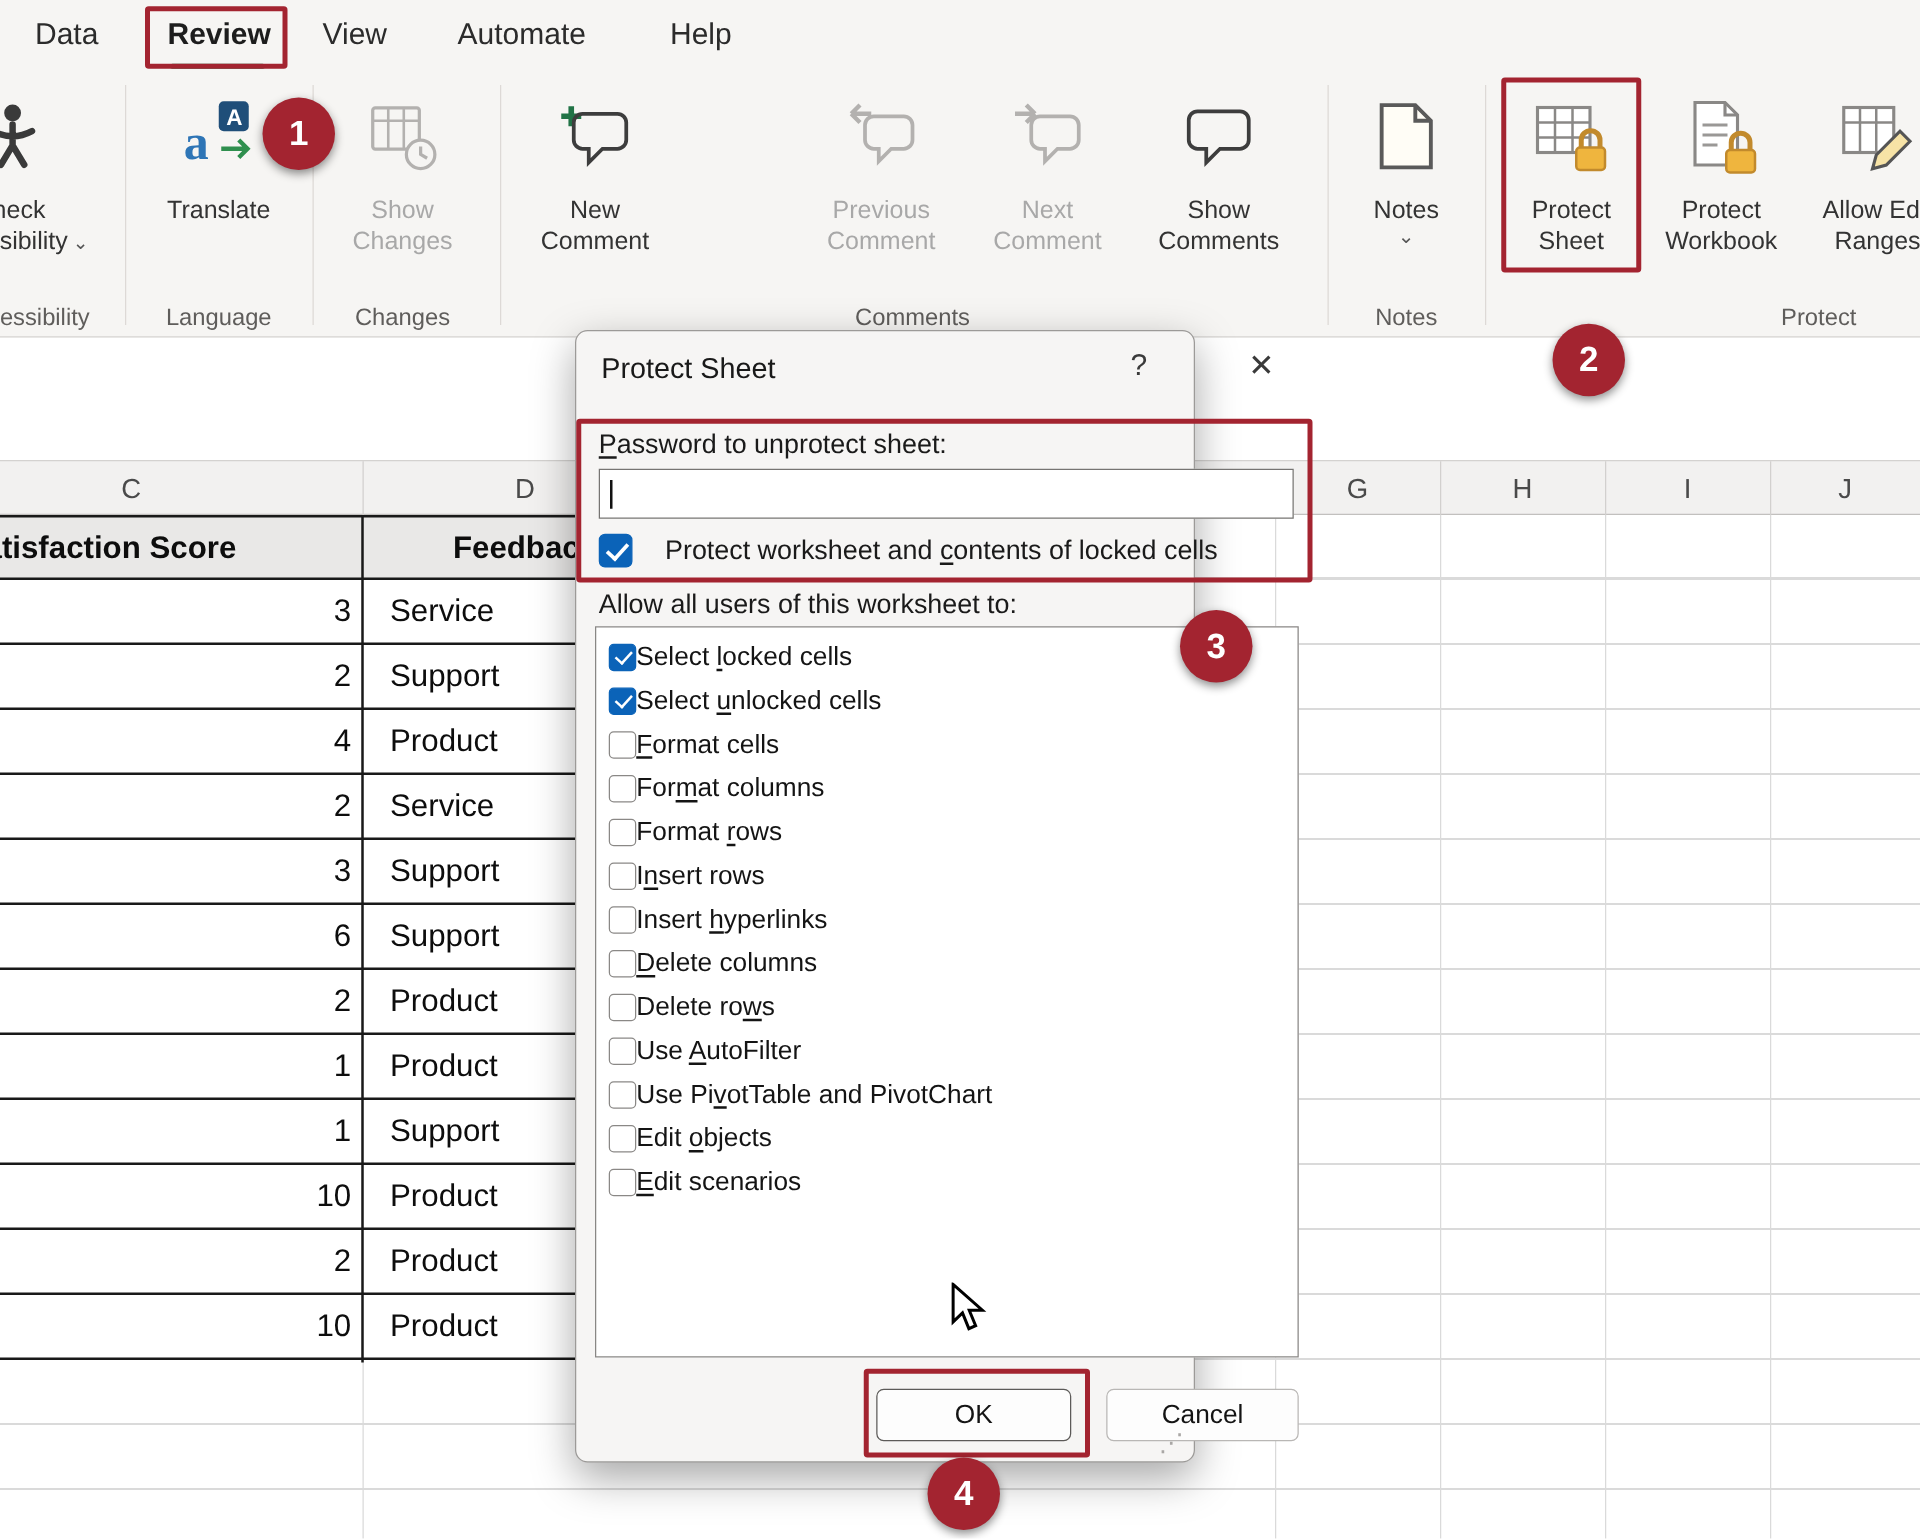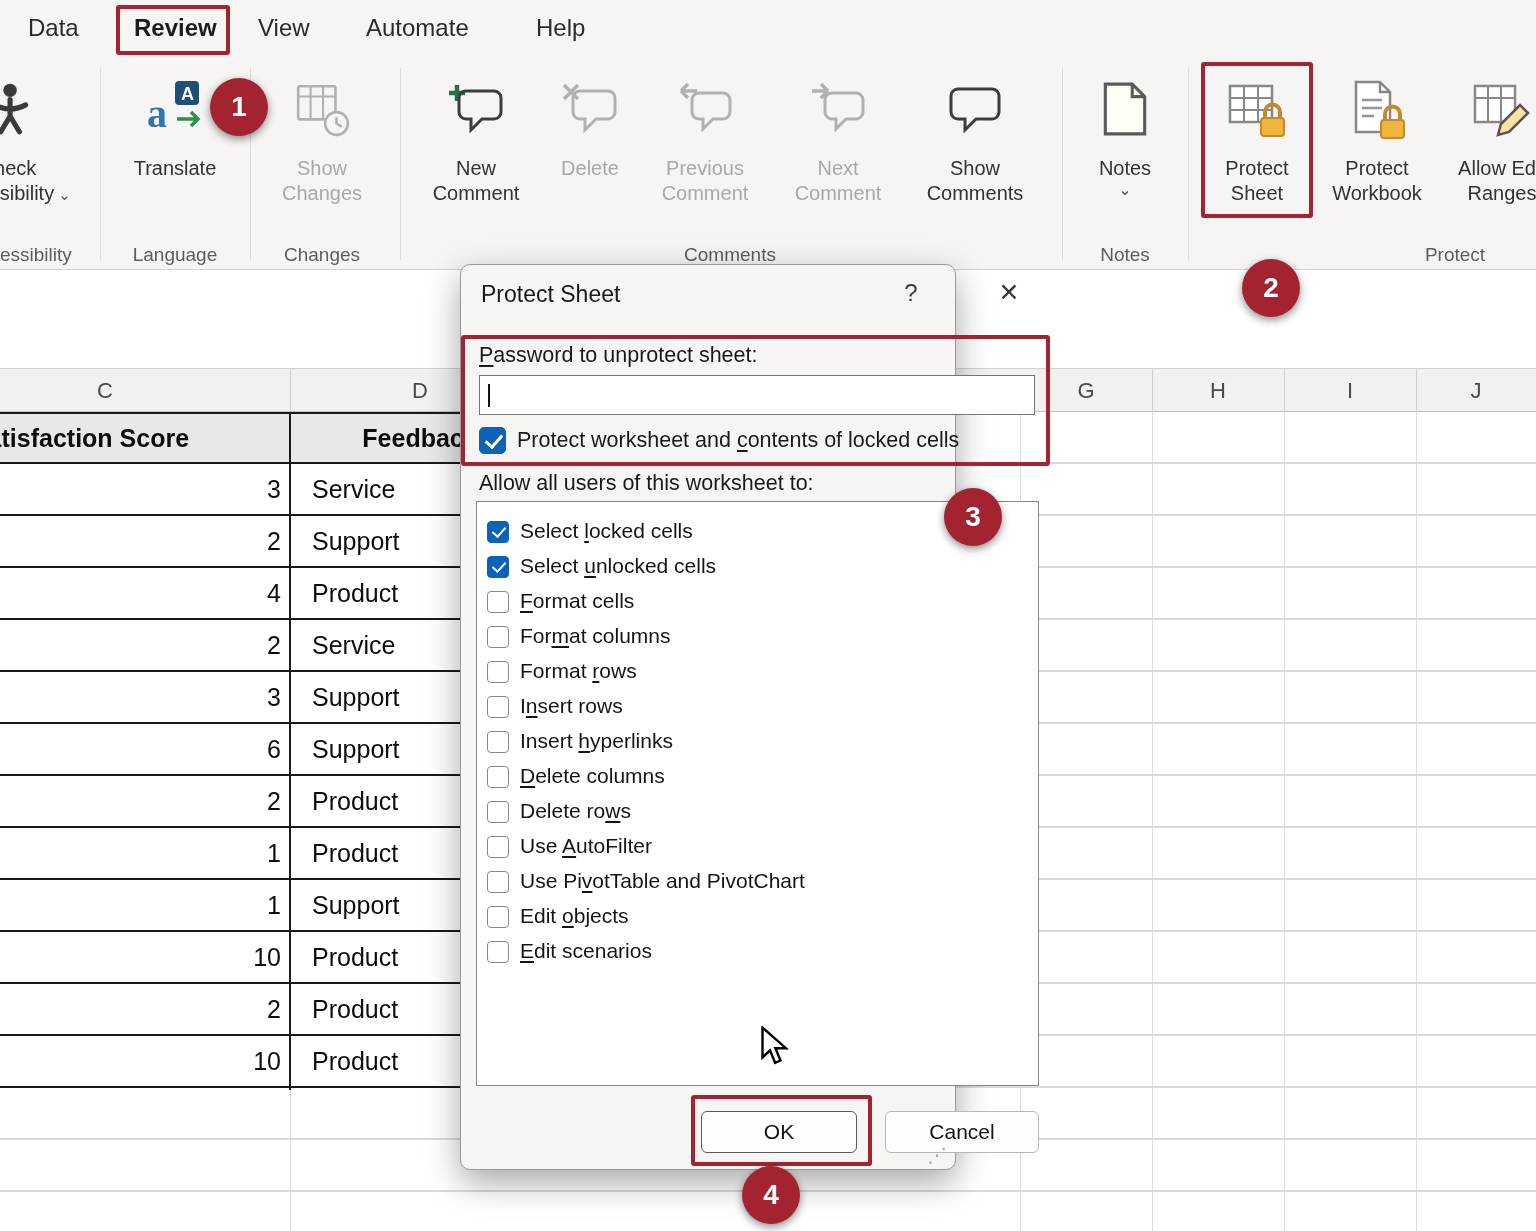--- a/index.html
+++ b/index.html
@@ -50,28 +50,28 @@
   .dialog { position:absolute; left:460px; top:264px; width:496px; height:906px; background:#f6f5f4;
     border:1px solid #9c9a98; border-radius:10px; box-shadow:0 12px 34px rgba(0,0,0,.35); z-index:40; }
   .dlg-title { position:absolute; left:20px; top:16px; font-size:23px; color:#191919; }
   .dlg-help { position:absolute; left:432px; top:14px; width:36px; text-align:center; font-size:24px; color:#3a3a3a; cursor:default; }
   .dlg-close { position:absolute; left:528px; top:13px; width:40px; text-align:center; font-size:25px; color:#3a3a3a; cursor:default; }
   .dlg-label { position:absolute; left:18px; font-size:21.5px; color:#1a1a1a; white-space:nowrap; }
   .dlg-label.pw { top:78px; }
   .dlg-label.allow { top:206px; }
   .dlg-input { position:absolute; left:18px; top:110px; width:556px; height:40px; background:#fff; border:1px solid #767472; }
   .dlg-input::after { content:""; position:absolute; left:8px; top:8px; width:2px; height:23px; background:#111; }
-  .dlg-checkrow { position:absolute; left:18px; top:162px; display:flex; align-items:center; gap:11px; }
+  .dlg-checkrow { position:absolute; left:18px; top:162px; display:flex; align-items:center; gap:26px; }
   .cb { width:27px; height:27px; border:1.6px solid #8a8886; border-radius:5px; background:#fff; position:relative; flex:none; }
   .cb.checked { background:var(--checkbox-blue); border-color:var(--checkbox-blue); }
   .cb.checked::after { content:""; position:absolute; left:9px; top:3px; width:7px; height:14px;
     border:solid #fff; border-width:0 3px 3px 0; transform:rotate(42deg); }
   .cb-label { font-size:21.5px; color:#1a1a1a; white-space:nowrap; }
   .listbox { position:absolute; left:15px; top:236px; width:563px; height:585px; background:#fff; border:1px solid #898785; padding-top:6px; }
-  .litem { display:flex; align-items:flex-end; height:35px; padding-left:10px; gap:11px; }
+  .litem { display:flex; align-items:center; height:35px; padding-left:10px; }
   .cb.small { width:22px; height:22px; border-radius:4px; }
   .cb.small.checked::after { left:7px; top:2px; width:6px; height:11px; border-width:0 2.6px 2.6px 0; }
   .li-label { font-size:21px; color:#141414; white-space:nowrap; }
   .btn { position:absolute; top:846px; height:42px; border-radius:6px; background:#fdfdfd; font-size:21px;
     font-family:"Liberation Sans", sans-serif; color:#141414; cursor:default; }
   .btn.ok { left:240px; width:156px; border:1.6px solid #5c5a58; }
   .btn.cancel { left:424px; width:154px; border:1px solid #b9b7b5; }
   .grip { position:absolute; right:8px; bottom:2px; font-size:20px; color:#a9a7a5; }
 
   
@@ -150,31 +150,20 @@
           <path d="M11 6 v16 M3 14 h16" stroke="#217346" stroke-width="4.5" fill="none"></path>
           <path d="M20 12 h28 a7 7 0 0 1 7 7 v14 a7 7 0 0 1 -7 7 H36 l-11 11 v-11 h-5 a7 7 0 0 1 -7 -7 V19 a7 7 0 0 1 7 -7 z" fill="none" stroke="#3d3d3d" stroke-width="3"></path>
         </svg>
       </div>
       <div class="rlabels">
         <div class="rlabel">New</div>
         <div class="rlabel">Comment</div>
       </div>
     </div>
 
-    <div class="rbtn disabled" style="left:535px">
-      <div class="ricon">
-        <svg width="60" height="60" viewBox="0 0 60 60">
-          <path d="M4 6 l14 14 M18 6 L4 20" stroke="#b3b1af" stroke-width="3.5" fill="none"></path>
-          <path d="M20 12 h28 a7 7 0 0 1 7 7 v14 a7 7 0 0 1 -7 7 H36 l-11 11 v-11 h-5 a7 7 0 0 1 -7 -7 V19 a7 7 0 0 1 7 -7 z" fill="none" stroke="#b3b1af" stroke-width="3"></path>
-        </svg>
-      </div>
-      <div class="rlabels">
-        <div class="rlabel">Delete</div>
-      </div>
-    </div>
 
     <div class="rbtn disabled" style="left:650px">
       <div class="ricon">
         <svg width="60" height="60" viewBox="0 0 60 60">
           <path d="M22 12 H6 m0 0 l7 -7 M6 12 l7 7" stroke="#b3b1af" stroke-width="3.5" fill="none"></path>
           <path d="M24 14 h24 a7 7 0 0 1 7 7 v12 a7 7 0 0 1 -7 7 H38 l-10 10 v-10 h-4 a7 7 0 0 1 -7 -7 V21 a7 7 0 0 1 7 -7 z" fill="none" stroke="#b3b1af" stroke-width="3"></path>
         </svg>
       </div>
       <div class="rlabels">
         <div class="rlabel">Previous</div>

